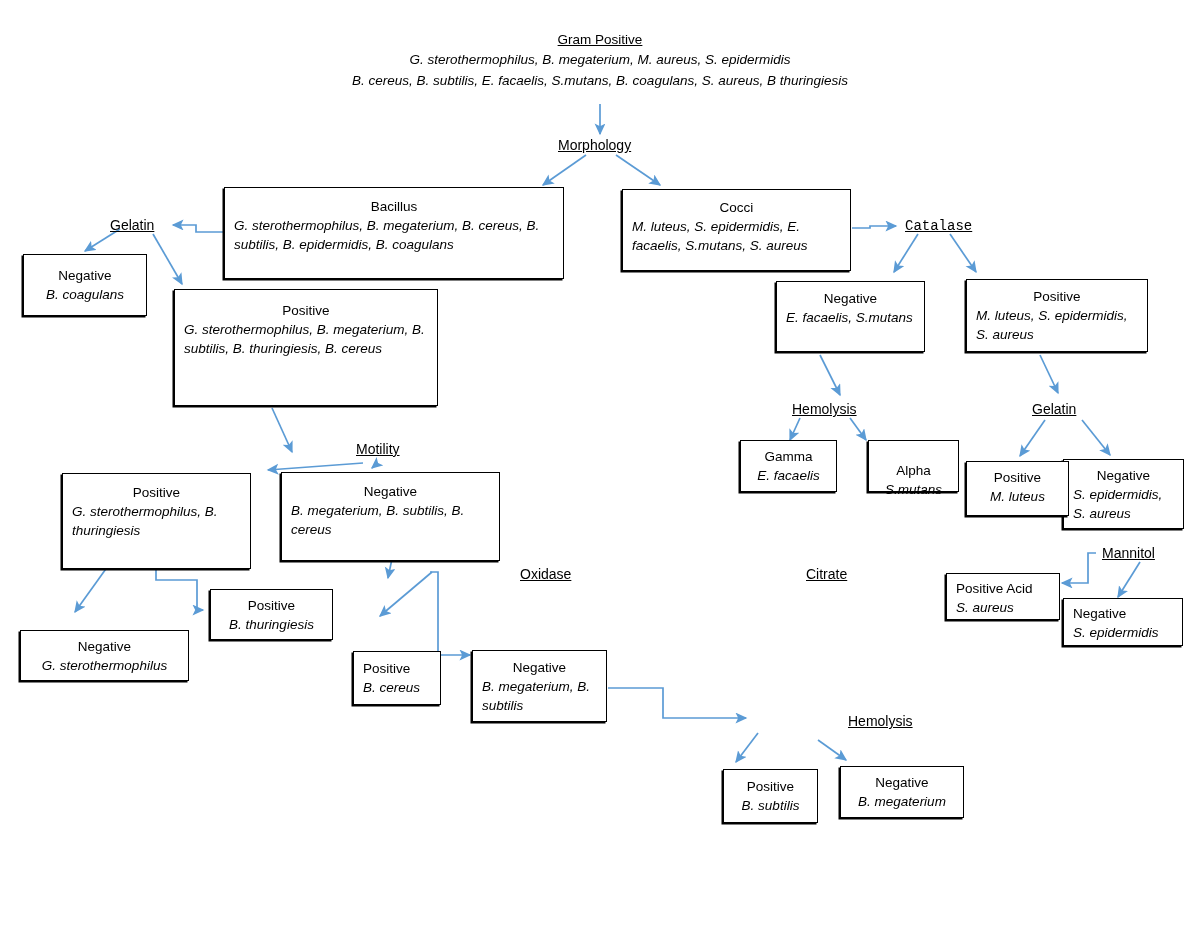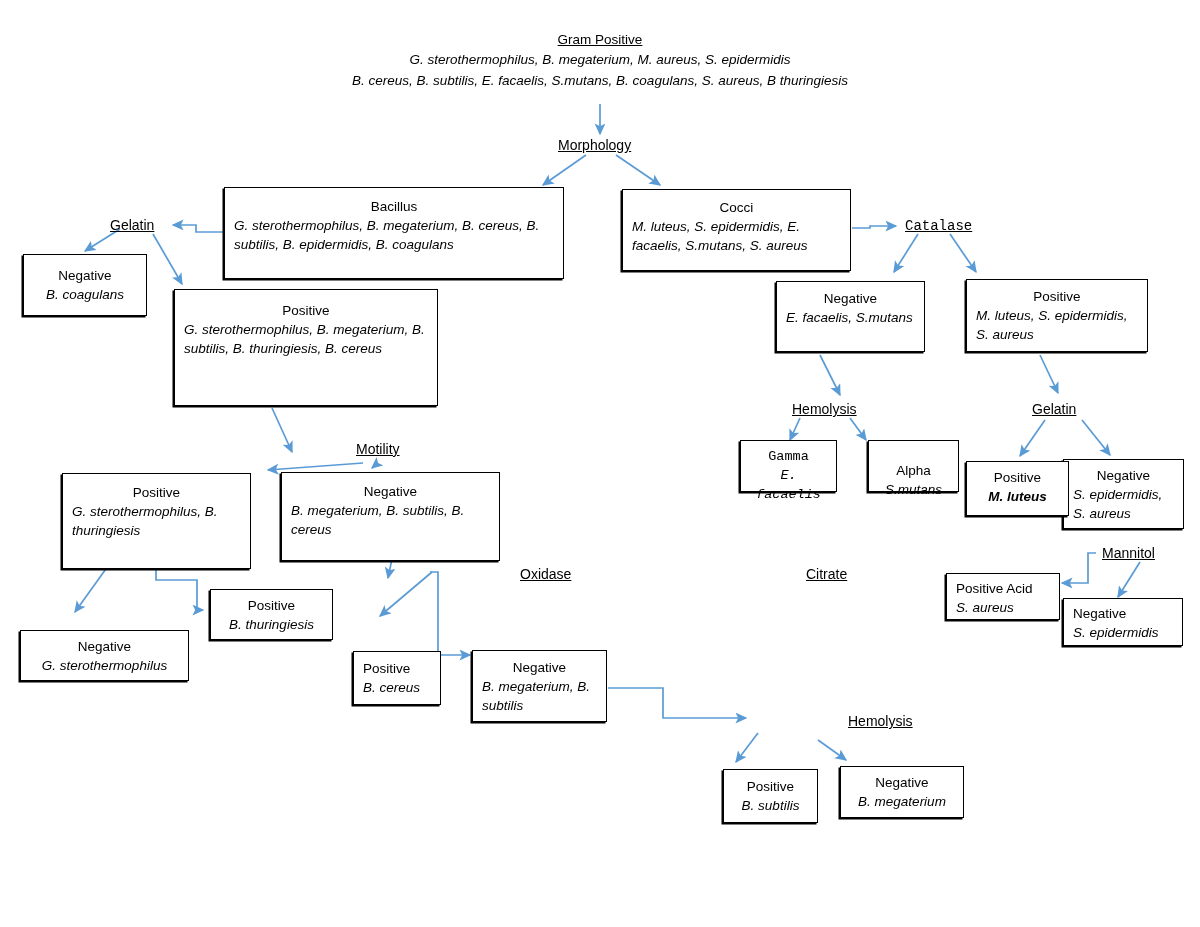--- a/index.html
+++ b/index.html
@@ -173,38 +173,38 @@
   <div class="box ctr" style="left:776px;top:281px;width:149px;height:71px;padding-top:7px;">
     <div class="hd">Negative</div>
     <div class="sp" style="text-align:left;">E. facaelis, S.mutans</div>
   </div>
 
   <div class="box ctr" style="left:966px;top:279px;width:182px;height:73px;padding-top:7px;">
     <div class="hd">Positive</div>
     <div class="sp" style="text-align:left;">M. luteus, S. epidermidis, S. aureus</div>
   </div>
 
-  <div class="box ctr" style="left:740px;top:440px;width:97px;height:52px;font-family:Liberation Mono, monospace;">
+  <div class="box ctr" style="left:740px;top:440px;width:97px;height:52px;">
     <div class="hd">Gamma</div>
     <div class="sp" style="text-align:center;">E. facaelis</div>
   </div>
 
   <div class="box ctr" style="left:868px;top:440px;width:91px;height:52px;padding-top:20px;">
     <div class="hd">Alpha</div>
     <div class="sp" style="text-align:center;">S.mutans</div>
   </div>
 
   <div class="box ctr" style="left:1063px;top:459px;width:121px;height:70px;padding-top:6px;">
     <div class="hd">Negative</div>
     <div class="sp" style="text-align:left;">S. epidermidis, S. aureus</div>
   </div>
 
   <div class="box ctr ovl" style="left:966px;top:461px;width:103px;height:55px;padding-top:6px;">
     <div class="hd">Positive</div>
-    <div class="sp" style="font-weight:bold;">M. luteus</div>
+    <div class="sp" style="">M. luteus</div>
   </div>
 
   <div class="box lft" style="left:946px;top:573px;width:114px;height:47px;padding-top:5px;">
     <div class="hd" style="text-align:left;">Positive Acid</div>
     <div class="sp">S. aureus</div>
   </div>
 
   <div class="box lft" style="left:1063px;top:598px;width:120px;height:48px;padding-top:5px;">
     <div class="hd" style="text-align:left;">Negative</div>
     <div class="sp">S. epidermidis</div>

